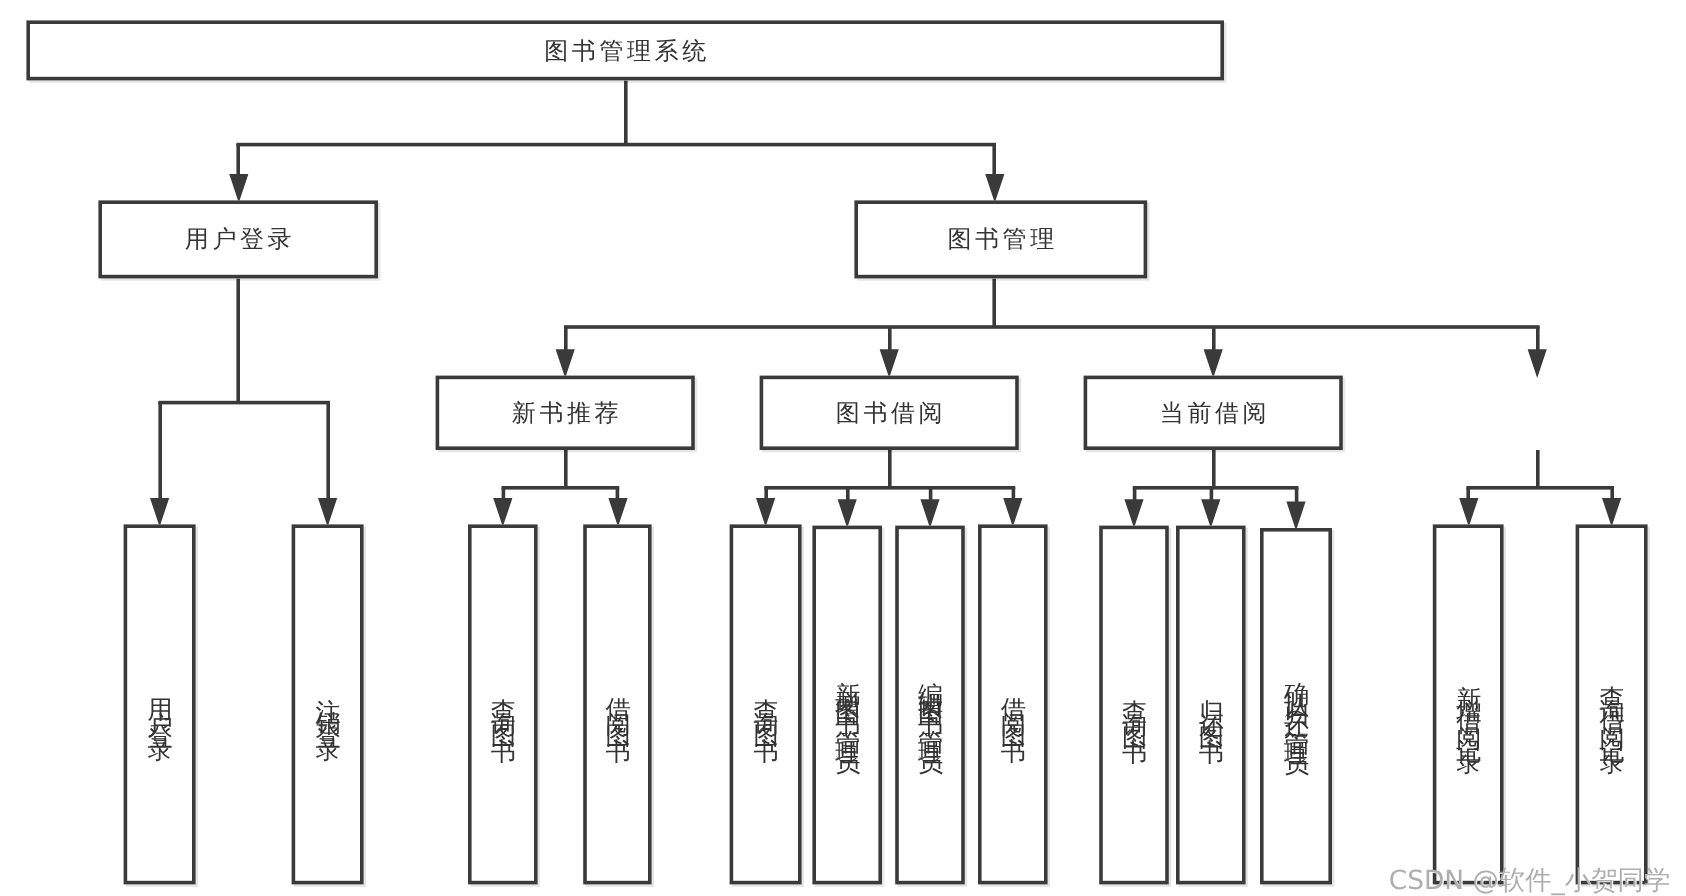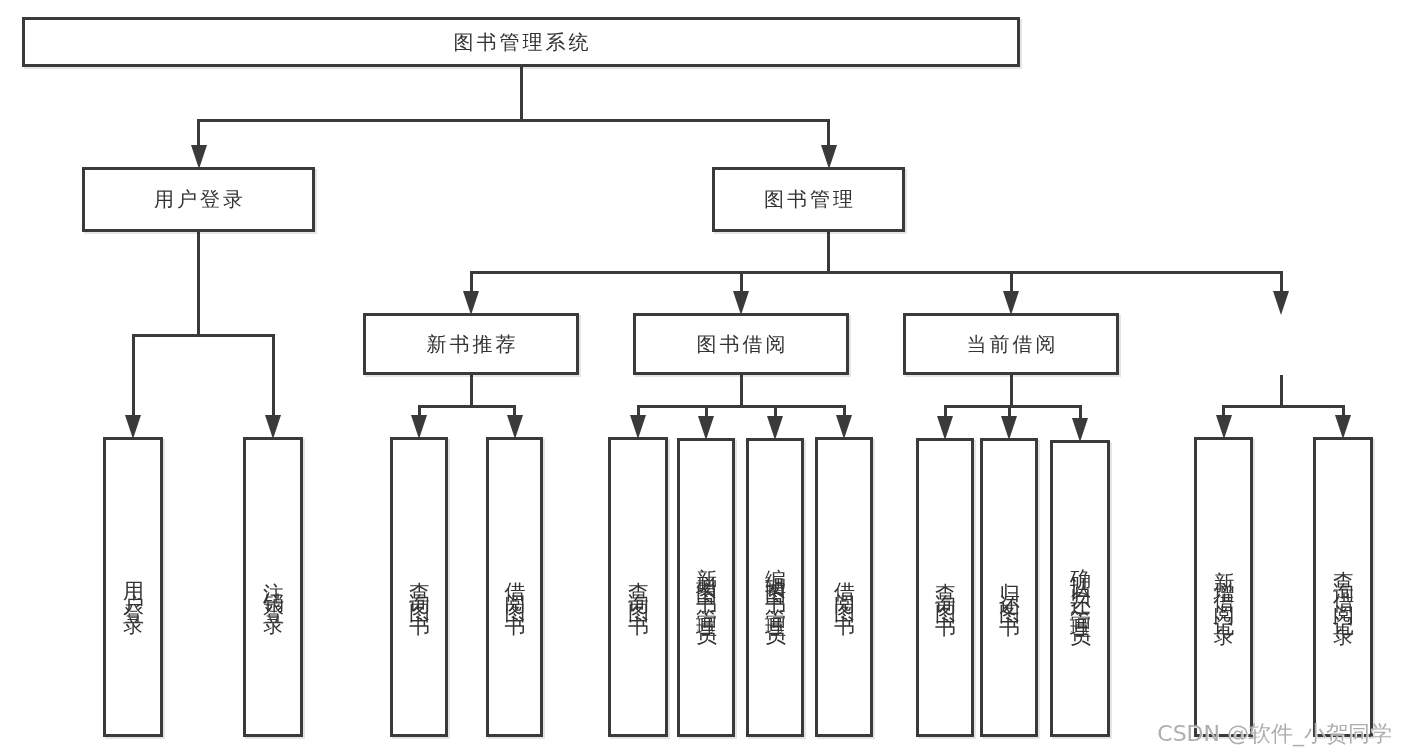--- a/index.html
+++ b/index.html
@@ -120,21 +120,21 @@
     <div class="line" style="left: 1222px; top: 406px; width: 3px; height: 13px; background: rgb(58, 58, 58);"></div>
     <div class="arrow" style="left: 1215.5px; top: 415px; border-top-color: rgb(58, 58, 58);"></div>
     <div class="line" style="left: 1341.5px; top: 406px; width: 3px; height: 13px; background: rgb(58, 58, 58);"></div>
     <div class="arrow" style="left: 1335px; top: 415px; border-top-color: rgb(58, 58, 58);"></div>
     <div class="node h" style="left: 22px; top: 17px; width: 998px; height: 50px; border-color: rgb(58, 58, 58); color: rgb(51, 51, 51); align-items: center;">
       <span class="lbl">图书管理系统</span>
     </div>
     <div class="node h" style="left: 82px; top: 167px; width: 233px; height: 65px; border-color: rgb(58, 58, 58); color: rgb(51, 51, 51);">
       <span class="lbl">用户登录</span>
     </div>
-    <div class="node h" style="left: 712px; top: 167px; width: 193px; height: 65px; border-color: rgb(58, 58, 58); color: rgb(51, 51, 51);">
+    <div class="node h" style="left: 712px; top: 167px; width: 244px; height: 65px; border-color: rgb(58, 58, 58); color: rgb(51, 51, 51);">
       <span class="lbl">图书管理</span>
     </div>
     <div class="node h" style="left: 363px; top: 313px; width: 216px; height: 62px; border-color: rgb(58, 58, 58); color: rgb(51, 51, 51);">
       <span class="lbl">新书推荐</span>
     </div>
     <div class="node h" style="left: 633px; top: 313px; width: 216px; height: 62px; border-color: rgb(58, 58, 58); color: rgb(51, 51, 51);">
       <span class="lbl">图书借阅</span>
     </div>
     <div class="node h" style="left: 903px; top: 313px; width: 216px; height: 62px; border-color: rgb(58, 58, 58); color: rgb(51, 51, 51);">
       <span class="lbl">当前借阅</span>

